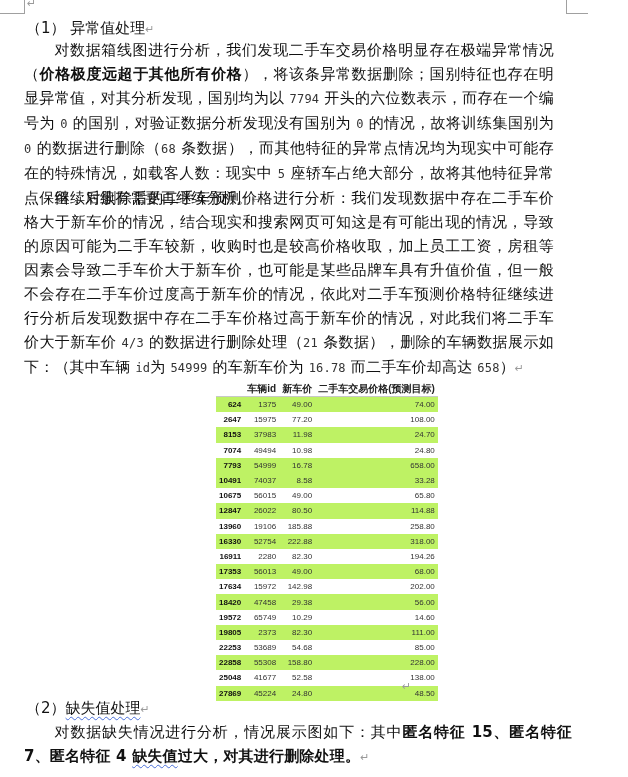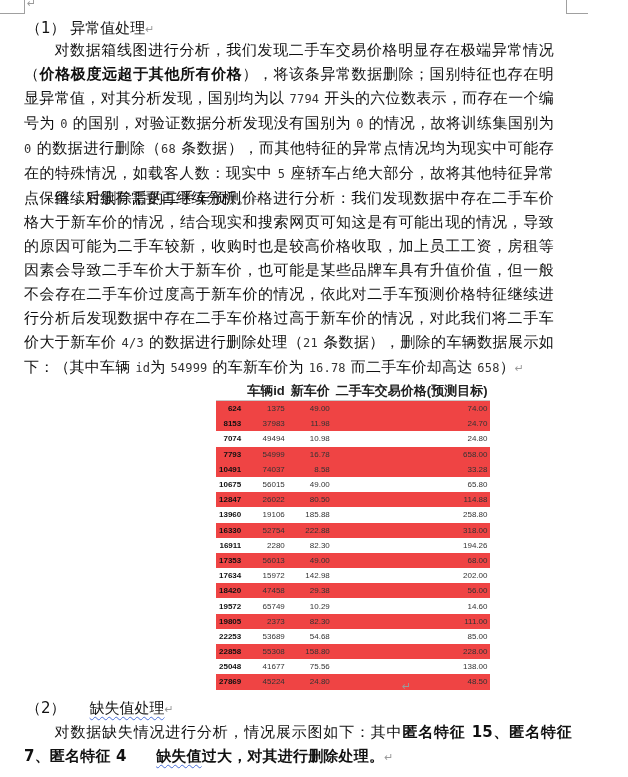--- a/index.html
+++ b/index.html
@@ -13,28 +13,28 @@
   .heading { position: absolute; left: 26px; font-size: 15px; font-weight: normal; line-height: 20px; white-space: nowrap; }
   .h1 { top: 18px; }
   .h2 { top: 698px; }
   .body-text { position: absolute; left: 24px; width: 530px; font-size: 15px; line-height: 24px; letter-spacing: 0.2px; text-align: justify; }
   .p1 { top: 38px; }
   .p2 { top: 186px; }
   .p3 { top: 720px; width: 548px; }
   .indent { display: inline-block; width: 30px; }
   b { font-weight: bold; }
   .num { font-family: "DejaVu Sans Mono", "Liberation Mono", monospace; font-size: 12px; color: #333; }
-  .wavy { text-decoration: underline wavy #4a6fd8; text-decoration-thickness: 1px; text-underline-offset: 3px; margin-left: 24px; }
+  .wavy { text-decoration: underline wavy #4a6fd8; text-decoration-thickness: 1px; text-underline-offset: 3px; }
   
   .tbl-wrap { position: absolute; left: 216px; top: 382px; width: 176px; }
   table.df { border-collapse: collapse; width: 176px; font-family: "Liberation Sans", sans-serif; font-size: 8px; color: #333; }
-  table.df th { font-weight: bold; color: #222; text-align: right; padding: 0 3px; height: 14px; border-bottom: 1px solid #c8c8c8; white-space: nowrap; font-size: 13px; }
+  table.df th { font-weight: bold; color: #222; text-align: right; padding: 0 3px; height: 14px; border-bottom: 1px solid #c8c8c8; white-space: nowrap; font-size: 10px; }
   table.df td { text-align: right; padding: 0 3px; height: 15.2px; white-space: nowrap; }
   table.df td.idx { font-weight: bold; color: #111; }
-  table.df tr.odd td { background: #ef4444; }
+  table.df tr.odd td { background: #bef264; }
   .tbl-mark { position: absolute; left: 402px; top: 680px; }
 </style>
 </head>
 <body>
 
 <div class="corner corner-tl"></div>
 <div class="corner corner-tr"></div>
 <span class="para-mark top-mark">↵</span>
 
 <div class="heading h1">
@@ -54,20 +54,26 @@
         <th>新车价</th>
         <th>二手车交易价格(预测目标)</th>
       </tr>
     </thead>
     <tbody id="tbl-body">
         <tr class="odd">
           <td class="idx">624</td>
           <td>1375</td>
           <td>49.00</td>
           <td>74.00</td>
+        </tr>
+        <tr class="even">
+          <td class="idx">2647</td>
+          <td>15975</td>
+          <td>77.20</td>
+          <td>108.00</td>
         </tr>
         <tr class="odd">
           <td class="idx">8153</td>
           <td>37983</td>
           <td>11.98</td>
           <td>24.70</td>
         </tr>
         <tr class="even">
           <td class="idx">7074</td>
           <td>49494</td>
@@ -154,21 +160,21 @@
         </tr>
         <tr class="odd">
           <td class="idx">22858</td>
           <td>55308</td>
           <td>158.80</td>
           <td>228.00</td>
         </tr>
         <tr class="even">
           <td class="idx">25048</td>
           <td>41677</td>
-          <td>75.56</td>
+          <td>52.58</td>
           <td>138.00</td>
         </tr>
         <tr class="odd">
           <td class="idx">27869</td>
           <td>45224</td>
           <td>24.80</td>
           <td>48.50</td>
         </tr>
       </tbody>
   </table>

